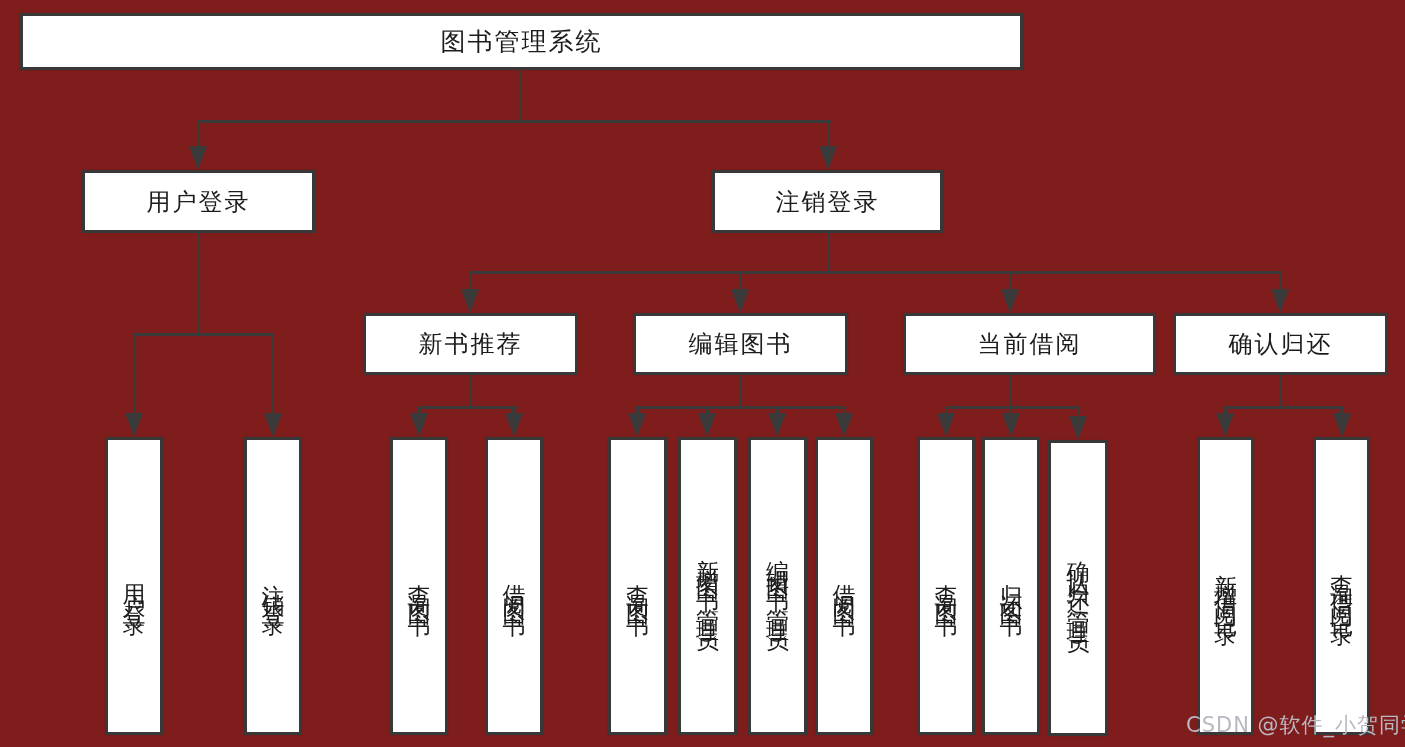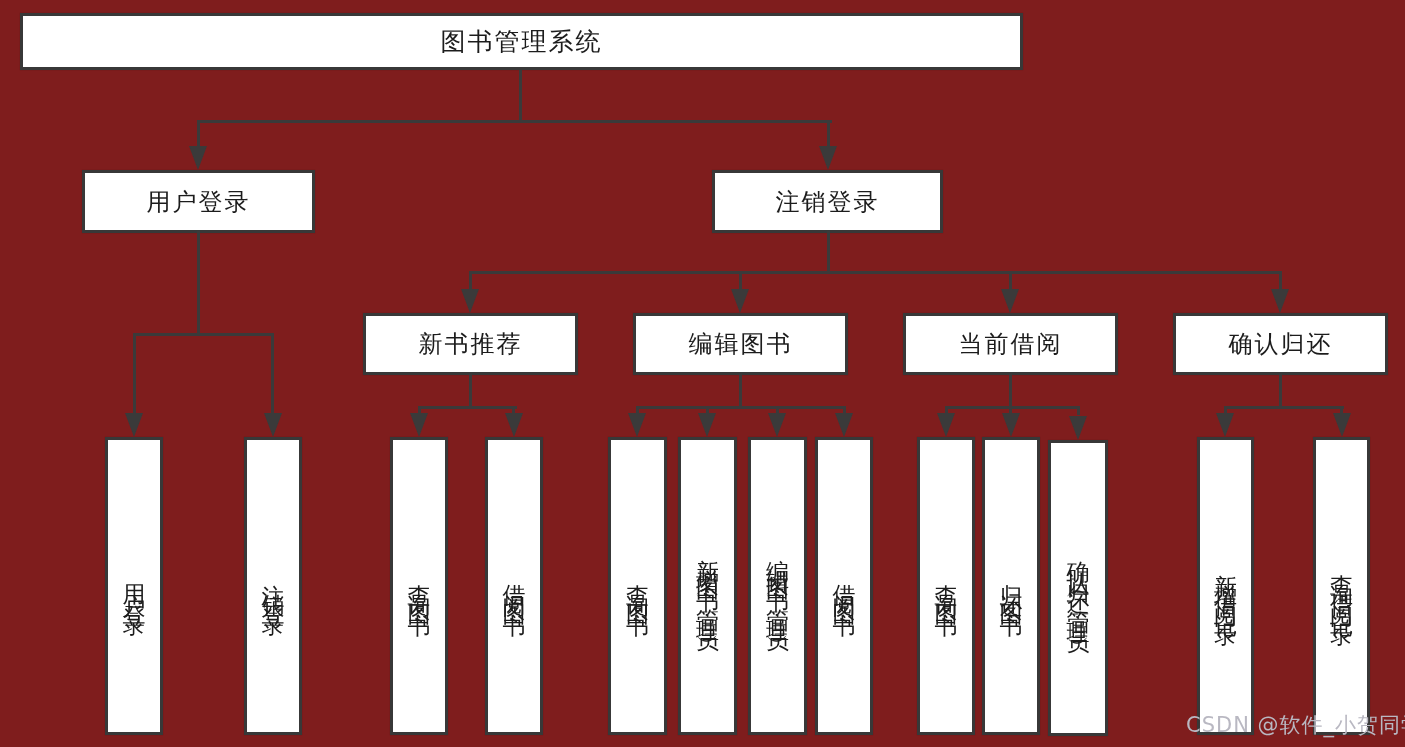--- a/index.html
+++ b/index.html
@@ -44,21 +44,21 @@
   <div class="box" style="left:712px;top:170px;width:231px;height:63px;">
     <span class="hlabel">注销登录</span>
   </div>
 
   <div class="box" style="left:363px;top:313px;width:215px;height:62px;">
     <span class="hlabel">新书推荐</span>
   </div>
   <div class="box" style="left:633px;top:313px;width:215px;height:62px;">
     <span class="hlabel">编辑图书</span>
   </div>
-  <div class="box" style="left:903px;top:313px;width:215px;height:62px;">
+  <div class="box" style="left:903px;top:313px;width:253px;height:62px;">
     <span class="hlabel">当前借阅</span>
   </div>
   <div class="box" style="left:1173px;top:313px;width:215px;height:62px;">
     <span class="hlabel">确认归还</span>
   </div>
 
   <div class="box leaf" style="left:105px;top:437px;width:58px;height:298px;">
     <span class="vtext">用户登录</span>
   </div>
   <div class="box leaf" style="left:244px;top:437px;width:58px;height:298px;">

